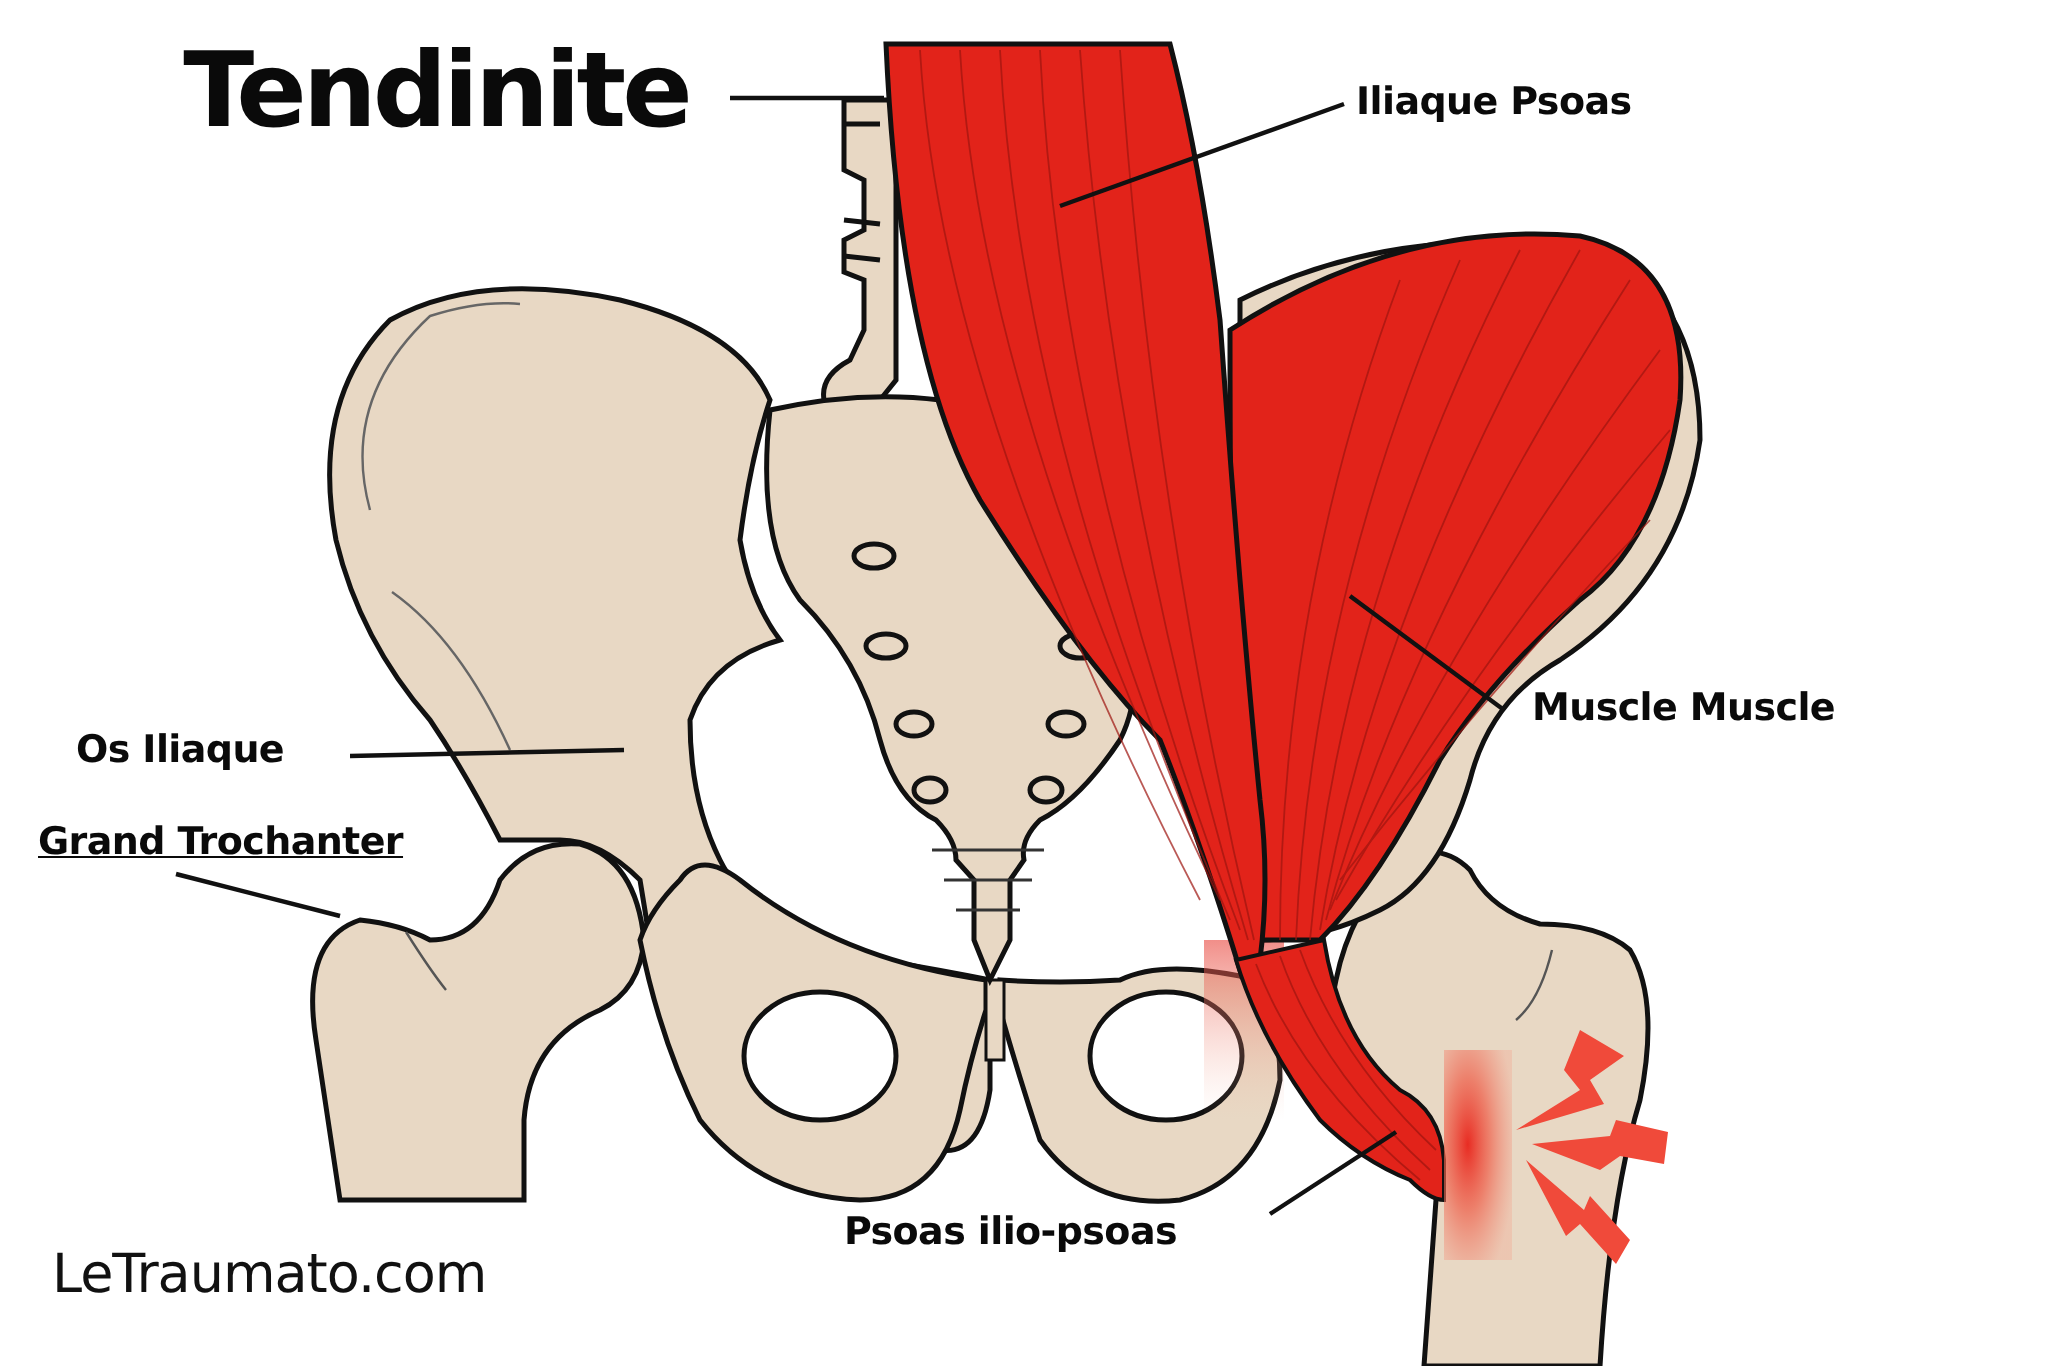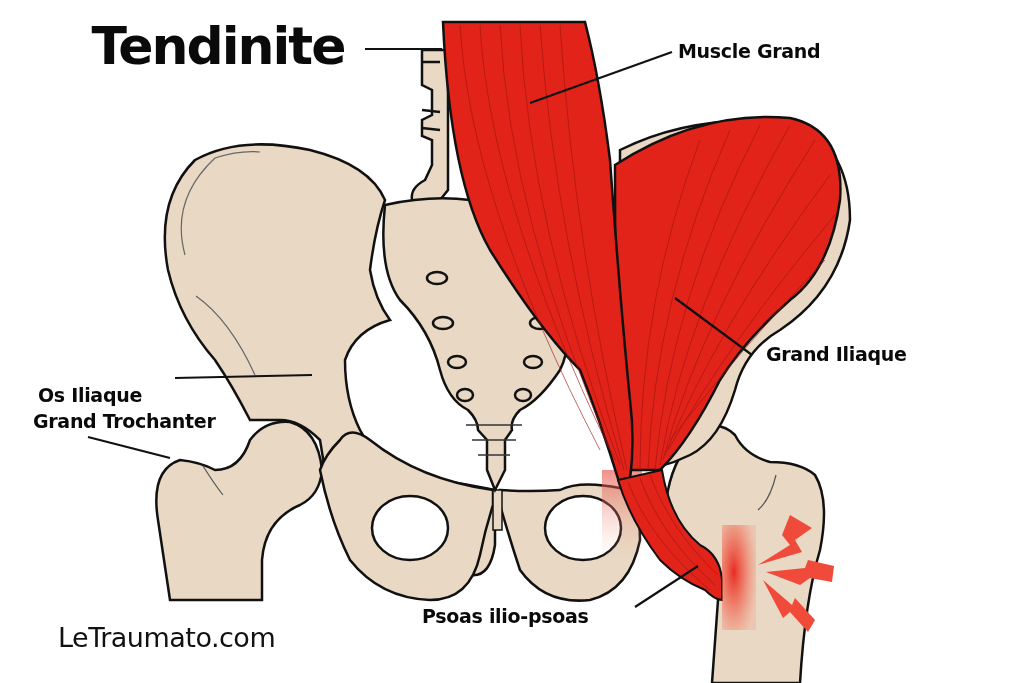--- a/index.html
+++ b/index.html
@@ -14,21 +14,20 @@
   }
   .label {
     position: absolute;
     font-family: "DejaVu Sans", sans-serif; font-weight: bold;
     font-size: 19px; color: #0a0a0a; white-space: nowrap; letter-spacing: -0.3px;
   }
   .brand {
     position: absolute; left: 26px; top: 622px;
     font-family: "DejaVu Sans", sans-serif; font-size: 27px; color: #111;
     letter-spacing: -0.5px;
-    margin-left: 32px;
   }
 </style>
 </head>
 <body>
 
 <div id="stage">
 
   <svg class="art" width="1024" height="683" viewBox="0 0 1024 683">
     <defs>
       <radialGradient id="painGlow" cx="0.35" cy="0.45" r="0.7">
@@ -146,20 +145,20 @@
       <path d="M175 378 L312 375"></path>
       <path d="M88 437 L170 458"></path>
       <path d="M635 607 L698 566"></path>
     </g>
   </svg>
 
   <div class="title">
     <div>Tendinite</div>
   </div>
 
-  <div class="label" style="left:678px; top:40px;">Muscle Grand</div>
-  <div class="label" style="left:766px; top:343px;">Grand Iliaque</div>
-  <div class="label" style="left:38px; top:384px;">Os Iliaque</div>
-  <div class="label" style="left:33px; top:410px;">Grand Trochanter</div>
+  <div class="label" style="left:678px; top:40px;">Iliaque Psoas</div>
+  <div class="label" style="left:766px; top:343px;">Muscle Muscle</div>
+  <div class="label" style="left:38px; top:364px;">Os Iliaque</div>
+  <div class="label" style="left:19px; top:410px;text-decoration:underline;">Grand Trochanter</div>
   <div class="label" style="left:422px; top:605px;">Psoas ilio-psoas</div>
 
   <div class="brand">LeTraumato.com</div>
 </div>
 
 </body></html>

